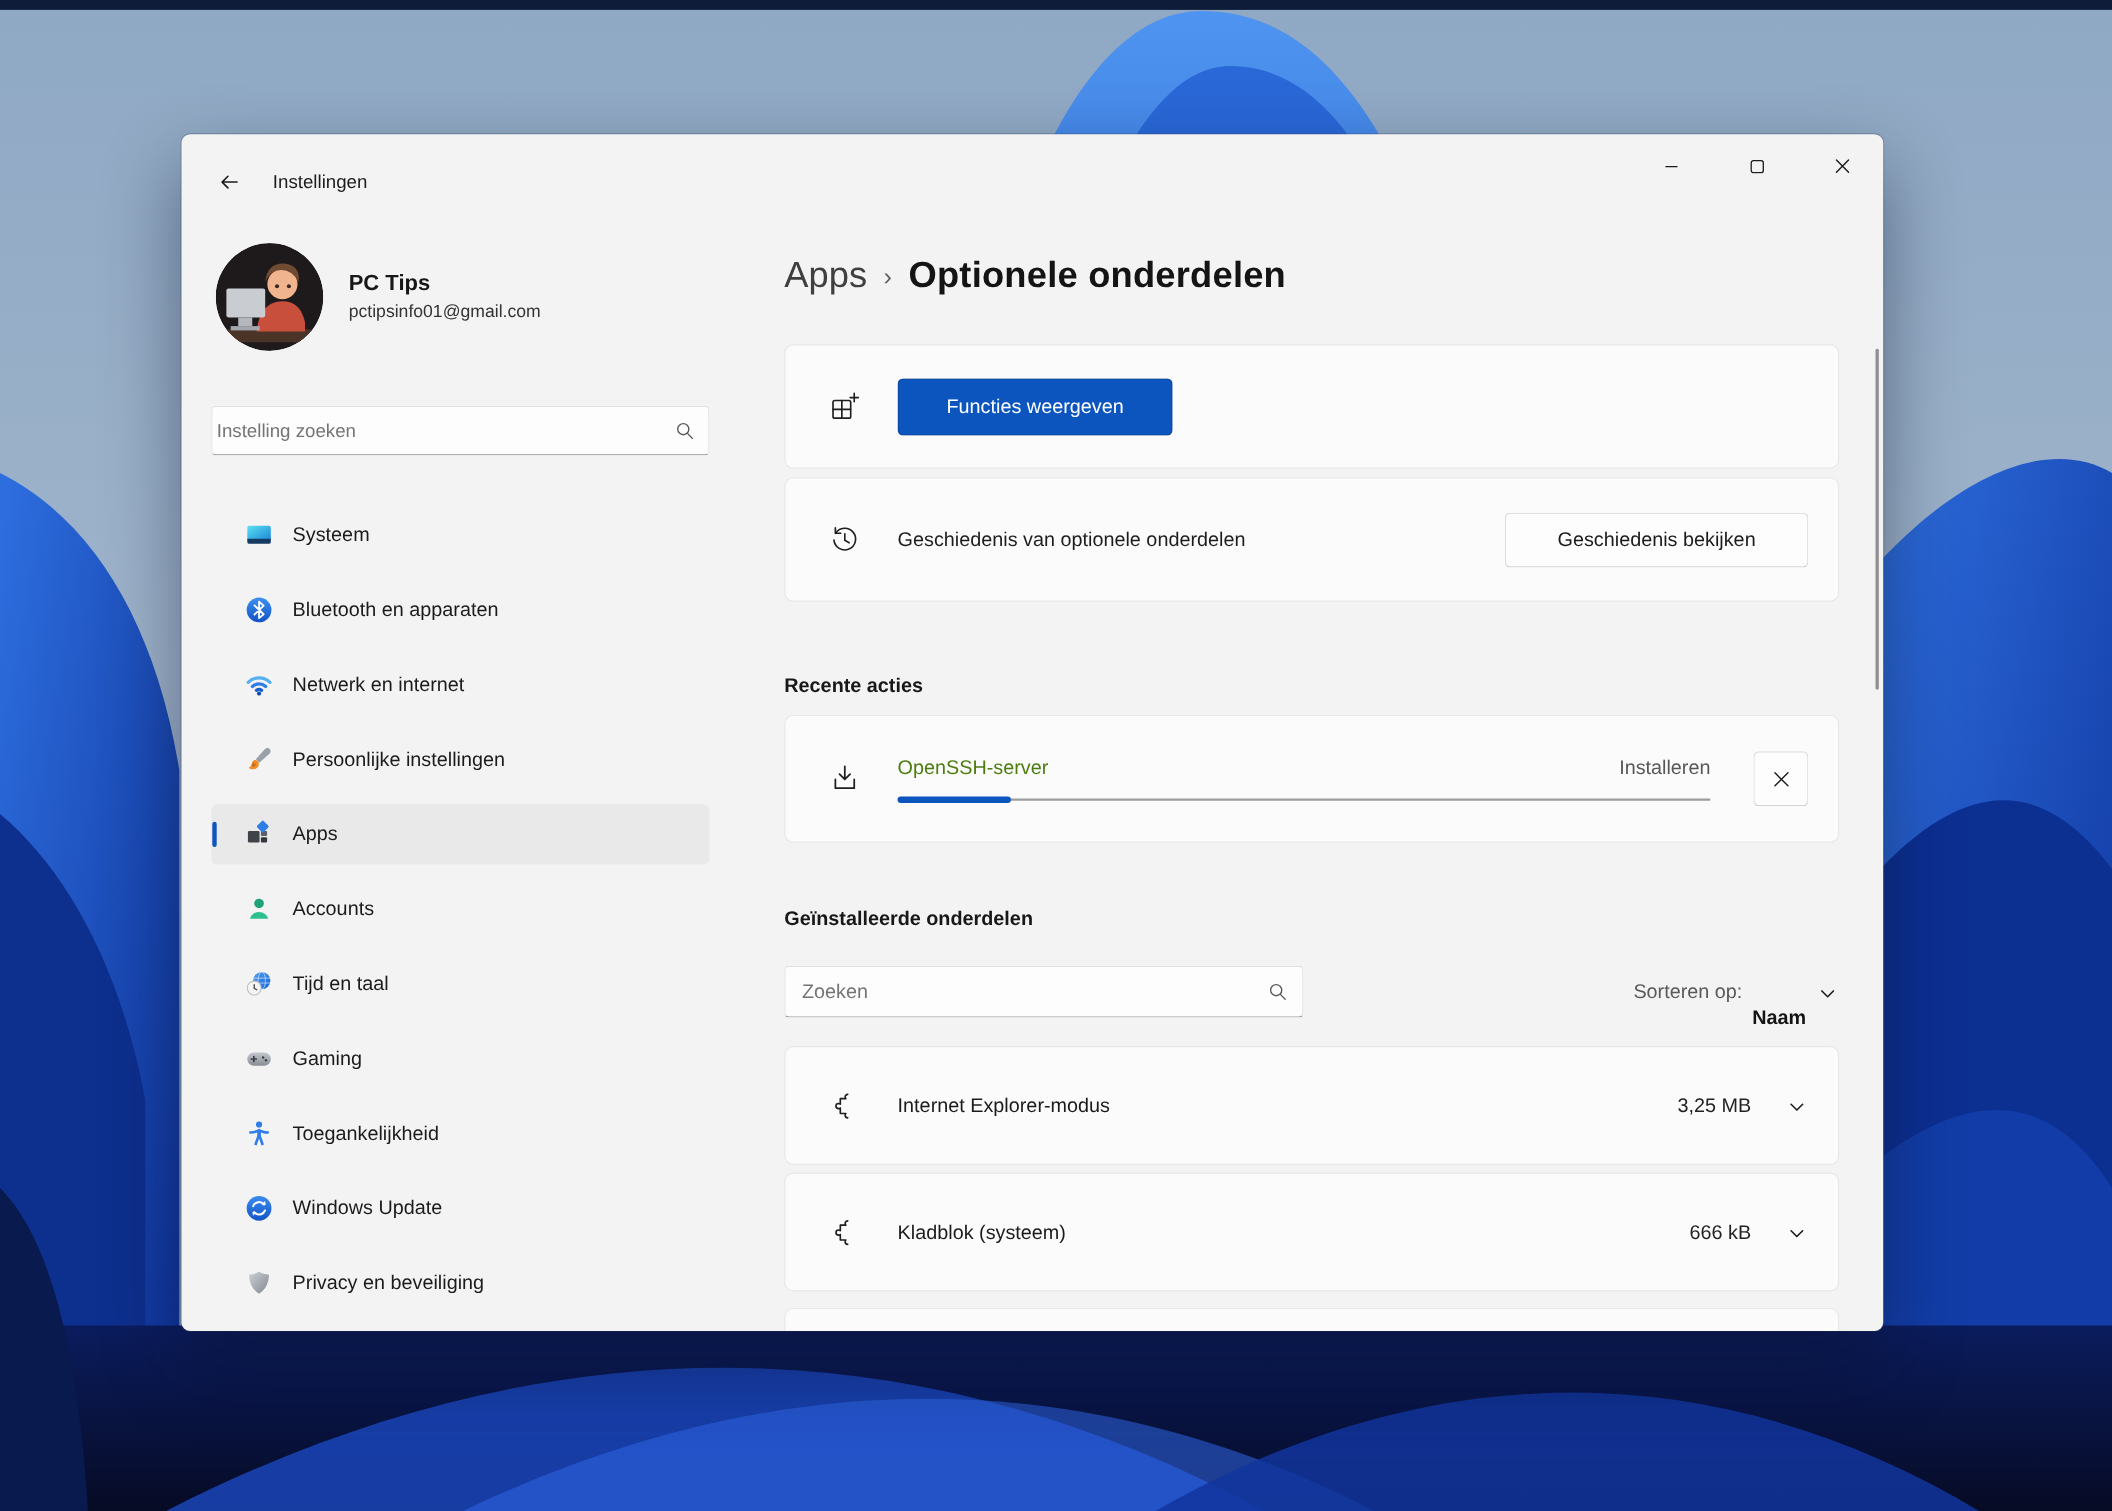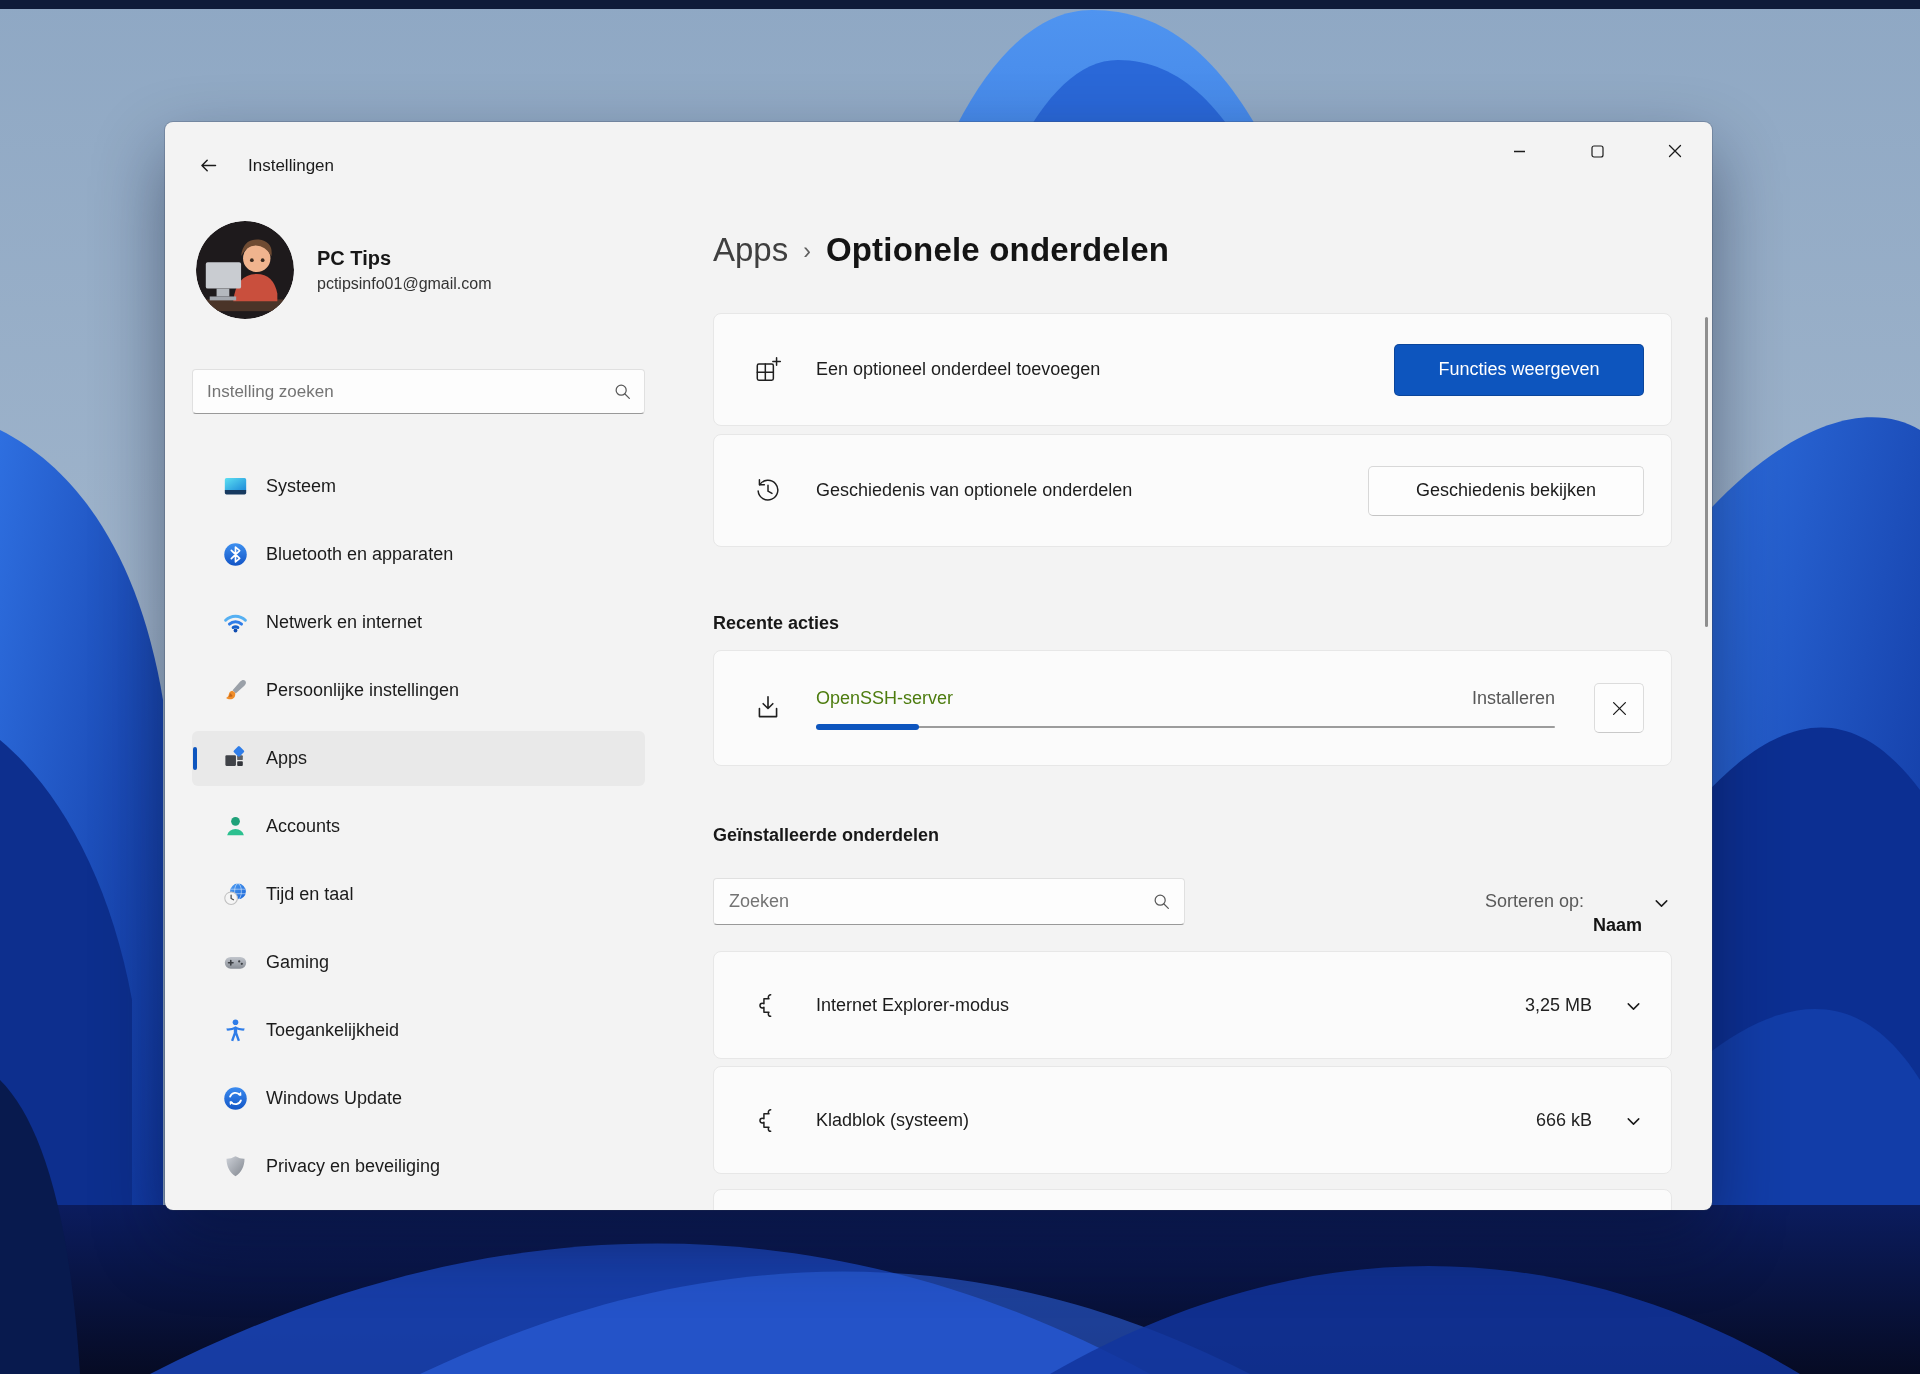--- a/index.html
+++ b/index.html
@@ -27,21 +27,21 @@
   
   .sidebar{position:absolute;left:27px;top:60px;width:453px;}
   .profile{display:flex;align-items:center;gap:23px;margin-top:39px;margin-left:4px;}
   .avatar{width:98px;height:98px;border-radius:50%;overflow:hidden;flex:none;}
   .profile-name{font-size:20px;font-weight:700;color:#171717;line-height:27px;}
   .profile-email{font-size:16px;color:#333;line-height:23px;}
   .search-wrap{position:relative;margin-top:50px;}
   .search-input{
     width:100%;height:45px;box-sizing:border-box;background:#fdfdfd;
     border:1px solid #e0e0e0;border-bottom:1px solid #999;border-radius:4px;
-    padding:0 42px 0 14px;font-size:17px;color:#1b1b1b;outline:none;
+    padding:0 42px 0 4px;font-size:17px;color:#1b1b1b;outline:none;
     font-family:"Liberation Sans","DejaVu Sans",sans-serif;
   }
   .search-input::placeholder{color:#747474;}
   .search-glyph{position:absolute;right:13px;top:13px;width:19px;height:19px;pointer-events:none;}
   .nav{margin-top:45px;}
   .nav-item{position:relative;height:55px;display:flex;align-items:center;gap:17px;padding-left:30px;border-radius:6px;margin-bottom:13px;cursor:pointer;}
   .nav-item.selected{background:#e9e9e9;}
   .accent-bar{position:absolute;left:1px;top:16px;width:4px;height:23px;border-radius:2px;background:var(--accent);display:none;}
   .nav-item.selected .accent-bar{display:block;}
   .nav-icon{width:27px;height:27px;flex:none;}
@@ -382,21 +382,20 @@
         <span class="crumb-sep">›</span>
         <span class="crumb-current">Optionele onderdelen</span>
       </div>
 
       <div class="card card-add">
         <svg class="card-icon" viewBox="0 0 28 28" fill="none" stroke="#1f1f1f" stroke-width="1.4" stroke-linecap="round" stroke-linejoin="round">
           <rect x="4" y="8.5" width="15" height="15" rx="1.5"></rect>
           <path d="M11.5 8.5 v15 M4 16 h15"></path>
           <path d="M22 2.5 v7 M18.5 6 h7"></path>
         </svg>
-        <span class="card-label">Een optioneel onderdeel toevoegen</span>
         <button class="btn-primary">Functies weergeven</button>
       </div>
 
       <div class="card card-history">
         <svg class="card-icon" viewBox="0 0 28 28" fill="none" stroke="#1f1f1f" stroke-width="1.4" stroke-linecap="round" stroke-linejoin="round">
           <path d="M6.2 8.2 a9.2 9.2 0 1 1 -1.4 5.8"></path>
           <path d="M6 3.6 v4.6 h4.6"></path>
           <path d="M14 8.6 v5.6 l3.7 2.1"></path>
         </svg>
         <span class="card-label">Geschiedenis van optionele onderdelen</span>

